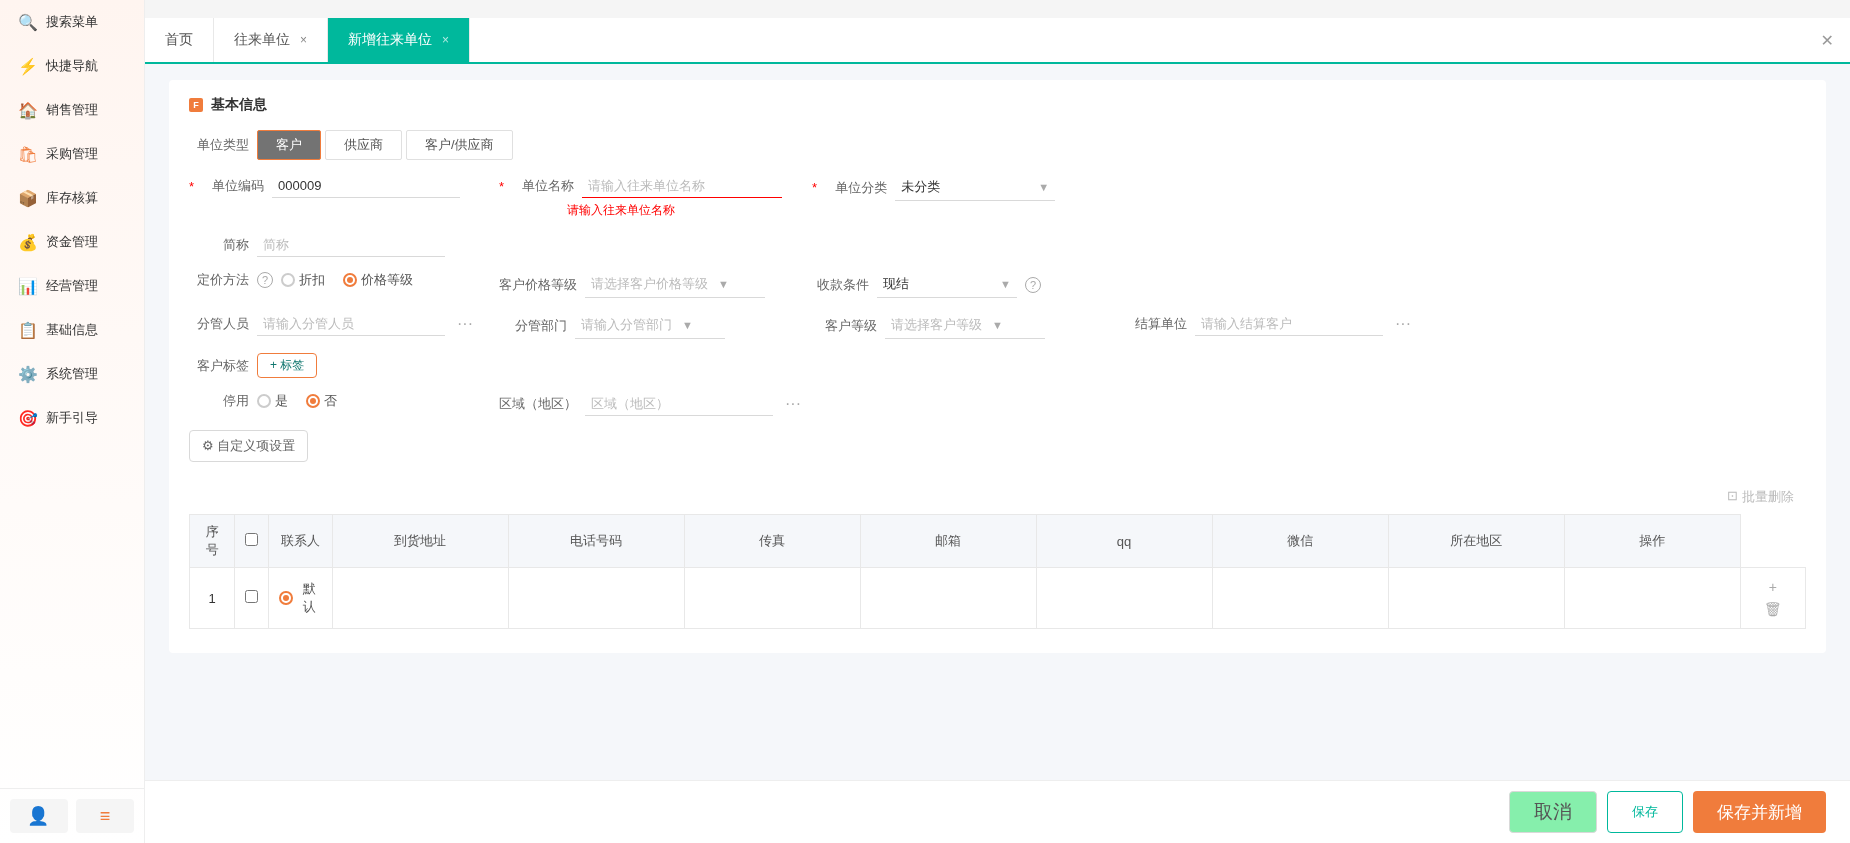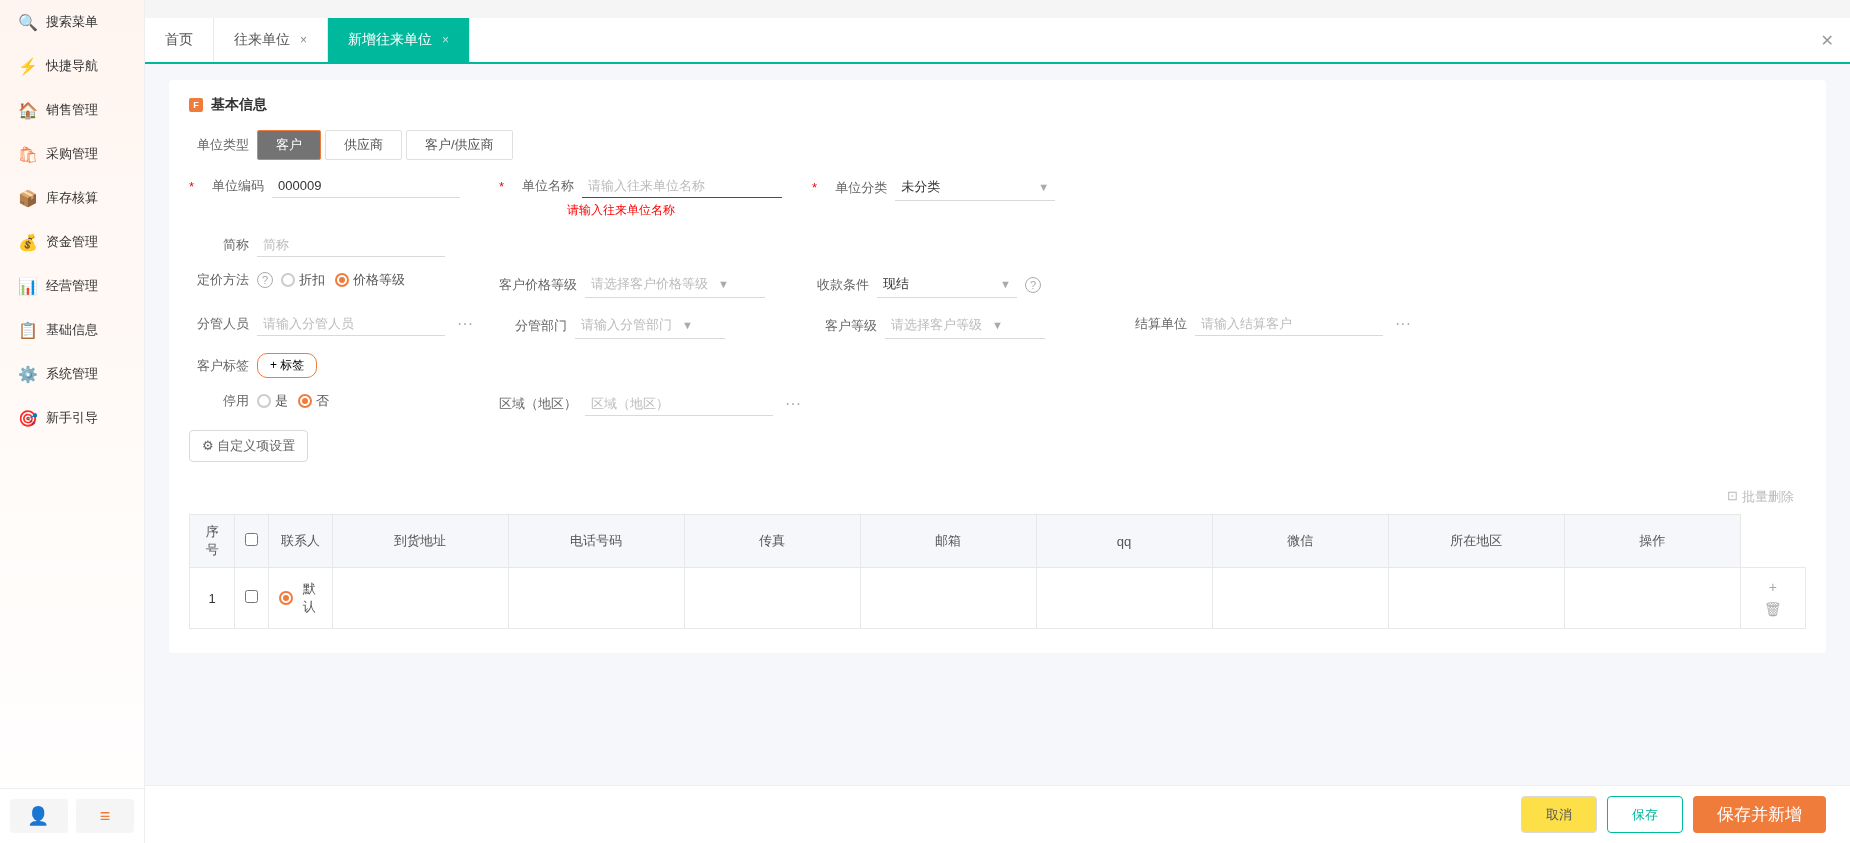--- a/index.html
+++ b/index.html
@@ -201,21 +201,21 @@
     .form-select-box {
       display: flex;
       align-items: center;
       gap: 4px;
     }
 
     
     .radio-group {
       display: flex;
       align-items: center;
-      gap: 10px;
+      gap: 18px;
     }
     .radio-label {
       display: flex;
       align-items: center;
       gap: 4px;
       cursor: pointer;
       font-size: 13px;
       color: #555;
     }
     .radio-circle {
@@ -242,22 +242,22 @@
     .more-btn {
       color: #aaa;
       cursor: pointer;
       font-size: 16px;
       padding: 0 4px;
     }
 
     
     .tag-btn {
       border: 1px solid #f07c3c;
-      color: #000000;
-      border-radius: 10px;
+      color: #0f766e;
+      border-radius: 4px;
       padding: 3px 12px;
       cursor: pointer;
       font-size: 12px;
       background: transparent;
     }
 
     
     .help-icon {
       display: inline-flex;
       align-items: center;
@@ -337,24 +337,24 @@
       justify-content: flex-end;
       gap: 10px;
       padding: 10px 24px;
       background: #fff;
       border-top: 1px solid #eee;
     }
     .btn-cancel {
       padding: 7px 24px;
       border: 1px solid #d9d9d9;
       border-radius: 4px;
-      background: #fde047;
+      background: #86efac;
       color: #555;
       cursor: pointer;
-      font-size: 13px;
+      font-size: 19px;
     }
     .btn-save {
       padding: 7px 24px;
       border: 1px solid #00b89c;
       border-radius: 4px;
       background: #fff;
       color: #00b89c;
       cursor: pointer;
       font-size: 13px;
     }

